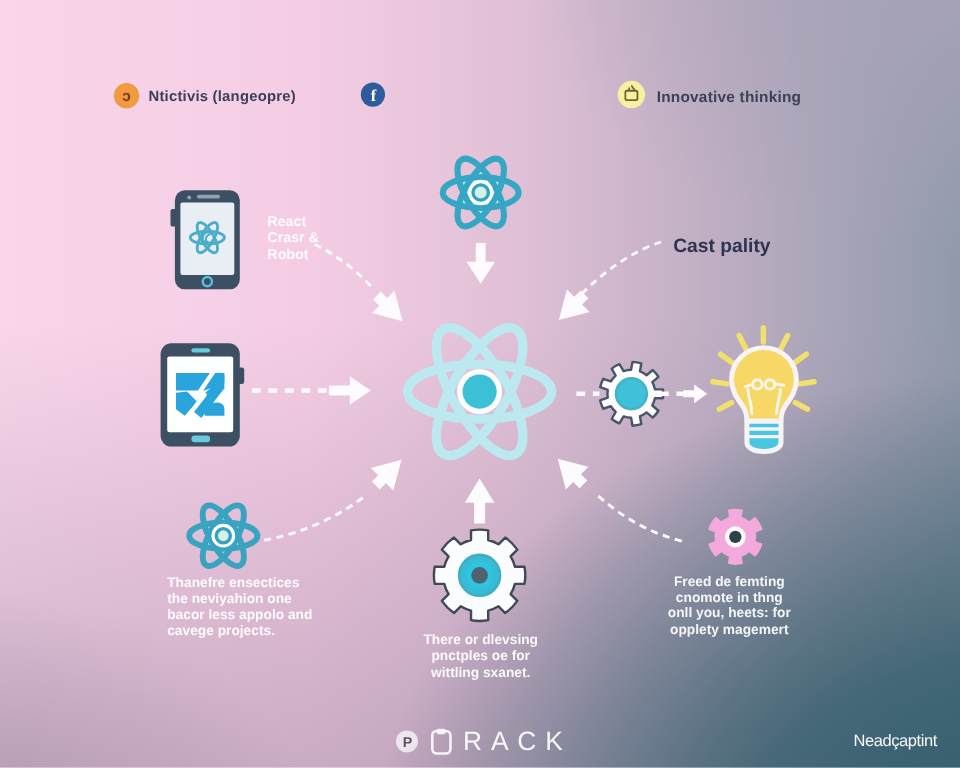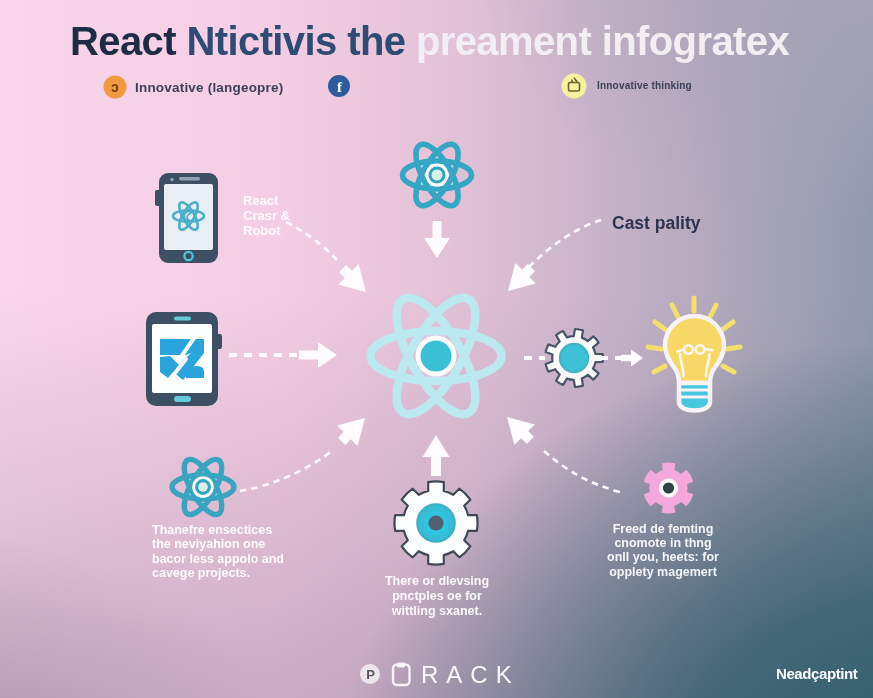--- a/index.html
+++ b/index.html
@@ -12,43 +12,42 @@
       linear-gradient(180deg, rgba(255,255,255,0) 42%, rgba(128,112,140,0.36) 100%),
       linear-gradient(90deg, #f9d6ea 0%, #f4cde4 32%, #e0c0d6 54%, #bcadc2 76%, #909aab 100%);
   }
   .t{position:absolute;white-space:pre;}
   .wtxt{color:rgba(255,255,255,0.93);font-weight:bold;font-size:12.5px;line-height:14.5px;letter-spacing:0;}
 </style>
 </head>
 <body>
 <div id="stage">
 
-  <div class="t" style="left:70px;top:19px;font-size:40px;font-weight:bold;letter-spacing:-0.6px;color:#1d2b45;"><span>React </span><span style="color:#2e4b74;">Ntictivis the </span><span style="color:#f3edf4;">preament infogratex</span></div>
 
-  <div class="t" style="left:135px;top:80px;font-size:13.5px;font-weight:bold;color:#3b4157;letter-spacing:0.2px;">Innovative (langeopre)</div>
-  <div class="t" style="left:597px;top:80px;font-size:10px;font-weight:bold;color:#3b4157;letter-spacing:0.2px;">Innovative thinking</div>
+  <div class="t" style="left:135px;top:80px;font-size:13.5px;font-weight:bold;color:#3b4157;letter-spacing:0.2px;">Ntictivis (langeopre)</div>
+  <div class="t" style="left:597px;top:80px;font-size:14px;font-weight:bold;color:#3b4157;letter-spacing:0.2px;">Innovative thinking</div>
 
   <div class="t wtxt" style="left:243px;top:193px;font-size:13px;line-height:15px;">React
 Crasr &amp;
 Robot</div>
   <div class="t wtxt" style="left:612px;top:175px;font-size:17.5px;line-height:18px;color:#2e3350;letter-spacing:0;margin-top:39px;">Cast pality</div>
   <div class="t wtxt" style="left:437px;top:574px;transform:translateX(-50%);text-align:center;line-height:15px;">There or dlevsing
 pnctples oe for
 wittling sxanet.</div>
   <div class="t wtxt" style="left:152px;top:523px;line-height:14.3px;">Thanefre ensectices
 the neviyahion one
 bacor less appolo and
 cavege projects.</div>
   <div class="t wtxt" style="left:663px;top:522px;transform:translateX(-50%);text-align:center;line-height:14.2px;">Freed de femting
 cnomote in thng
 onll you, heets: for
 opplety magemert</div>
 
   <div class="t" style="left:421px;top:661px;font-size:24px;color:rgba(255,255,255,0.93);letter-spacing:8px;">RACK</div>
-  <div class="t" style="left:776px;top:665px;font-size:15px;font-weight:bold;color:rgba(255,255,255,0.97);letter-spacing:-0.4px;">Neadçaptint</div>
+  <div class="t" style="left:776px;top:665px;font-size:15px;font-weight:normal;color:rgba(255,255,255,0.97);letter-spacing:-0.4px;">Neadçaptint</div>
 
   <svg width="873" height="698" style="position:absolute;left:0;top:0;" viewBox="0 0 873 698">
 
     <circle cx="115" cy="87" r="11.5" fill="#f09a41"></circle>
     <text x="115" y="92" font-size="14" font-weight="bold" fill="#7a3c10" text-anchor="middle" font-family="Liberation Sans">ɔ</text>
     <circle cx="339" cy="86" r="11" fill="#2e5b9b"></circle>
     <text x="339.5" y="91.5" font-size="15" font-weight="bold" fill="#fff" text-anchor="middle" font-family="Liberation Serif">f</text>
     <circle cx="574" cy="86" r="12.5" fill="#f6f0a0"></circle>
     <g stroke="#6b6430" stroke-width="1.6" fill="none">
       <rect x="568.5" y="82.5" width="11" height="8.5" rx="1.5"></rect>

